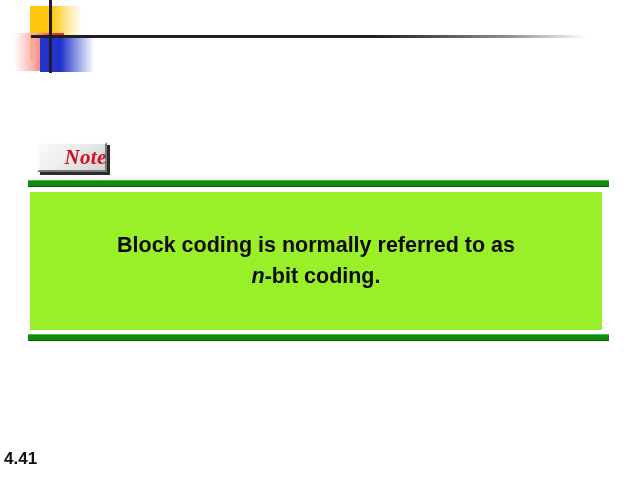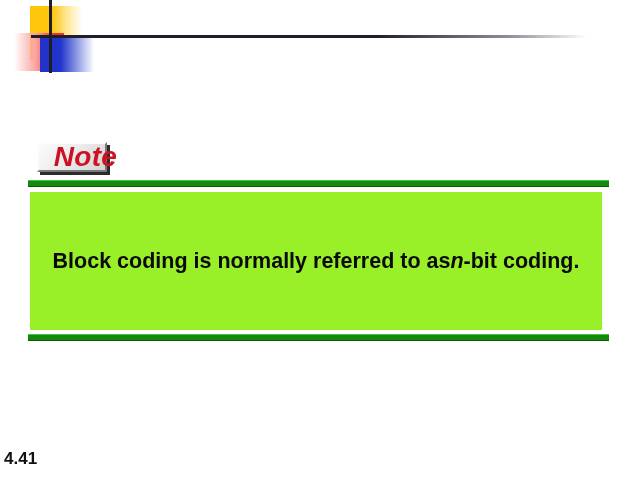--- a/index.html
+++ b/index.html
@@ -83,24 +83,24 @@
     border-left: 2px solid #FDFDFD;
     border-right: 2px solid #7A7A7A;
     border-bottom: 2px solid #7A7A7A;
     box-shadow: 3px 3px 0 #2B2B2B;
     display: flex;
     align-items: center;
     justify-content: center;
     box-sizing: border-box;
   }
   .note-label {
-    font-family: Liberation Sans, sans-serif;
+    font-family: Liberation Serif, serif;
     font-style: italic;
     font-weight: bold;
-    font-size: 28px;
+    font-size: 21px;
     color: #CC1122;
     line-height: 1;
     letter-spacing: 0.3px;
     margin-left: 27px;
   }
 
   
   .bar {
     position: absolute;
     left: 28px;
@@ -115,21 +115,21 @@
   .bar-bottom { top: 334px; }
 
   .green-panel {
     position: absolute;
     left: 30px;
     top: 192px;
     width: 572px;
     height: 138px;
     background: #9AF028;
     display: flex;
-    flex-direction: row;
+    flex-direction: column;
     align-items: center;
     justify-content: center;
     box-sizing: border-box;
     padding: 2px 10px;
   }
   .green-line {
     font-family: "Liberation Sans", sans-serif;
     font-weight: bold;
     font-size: 21.5px;
     color: #0A0A0A;

